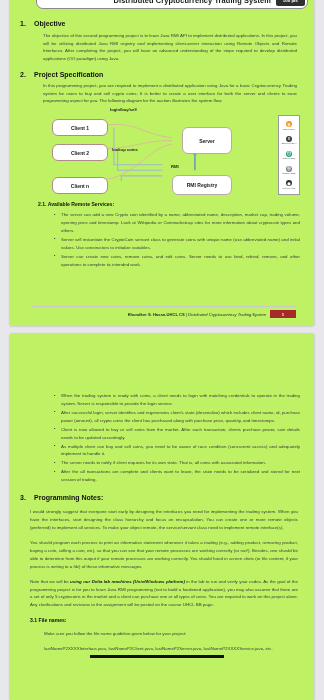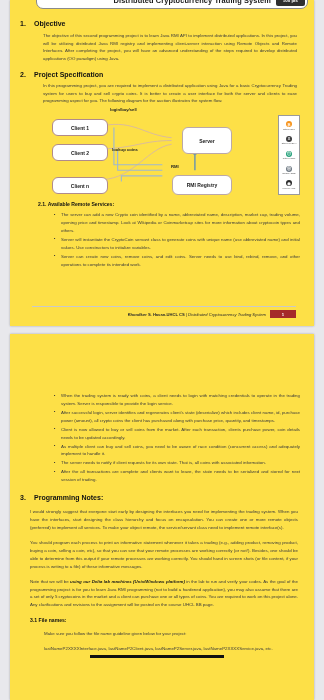--- a/index.html
+++ b/index.html
@@ -5,21 +5,21 @@
   * { box-sizing: border-box; margin: 0; padding: 0; }
   html, body {
     width: 324px; height: 700px;
     background: #e8e8ec;
     font-family: "Liberation Sans", sans-serif;
     overflow: hidden;
   }
   .viewer { width: 324px; height: 700px; position: relative; background: #e8e8ec; }
 
   .page {
-    background: #fde047;
+    background: #bef264;
     margin: 0 10px;
     box-shadow: 0 0 2px rgba(0,0,0,.28);
     position: relative;
     overflow: hidden;
   }
   .page-1 { height: 326px; }
   .page-2 { margin-top: 8px; height: 366px; }
 
   
   .titlebar {

